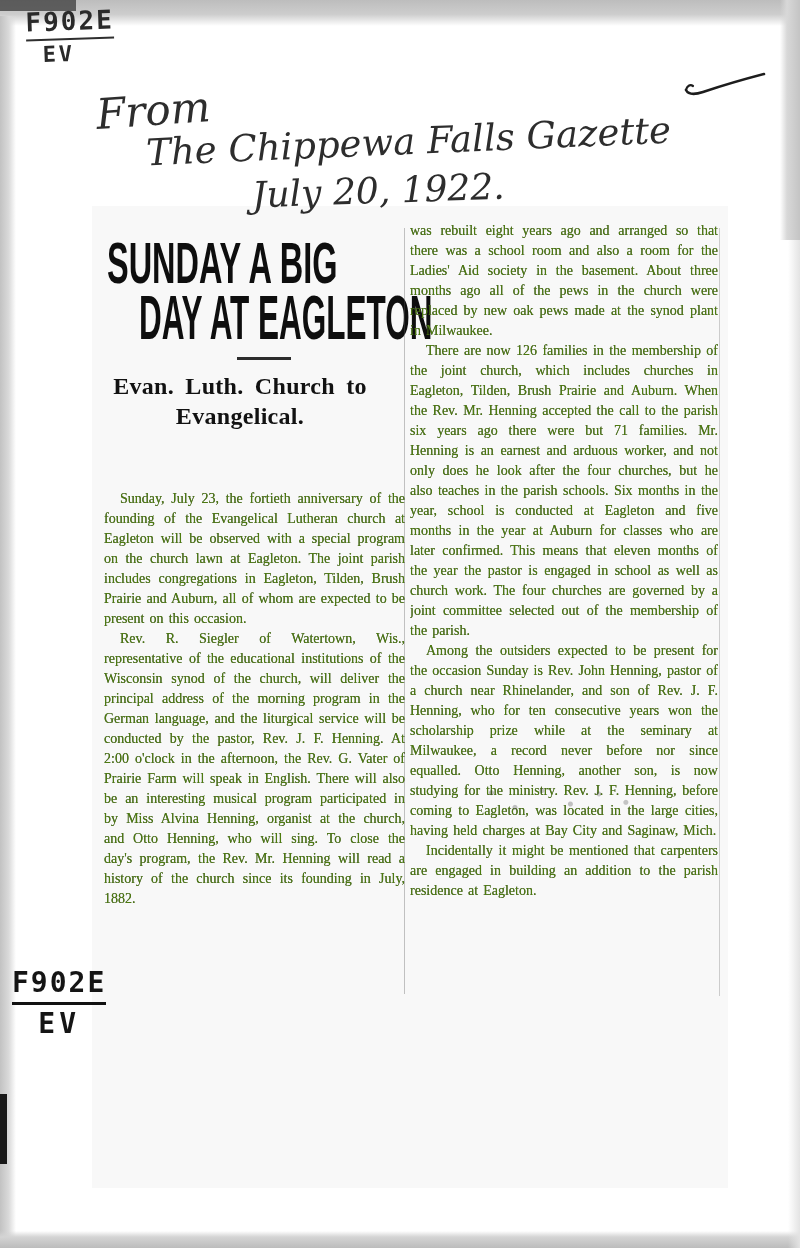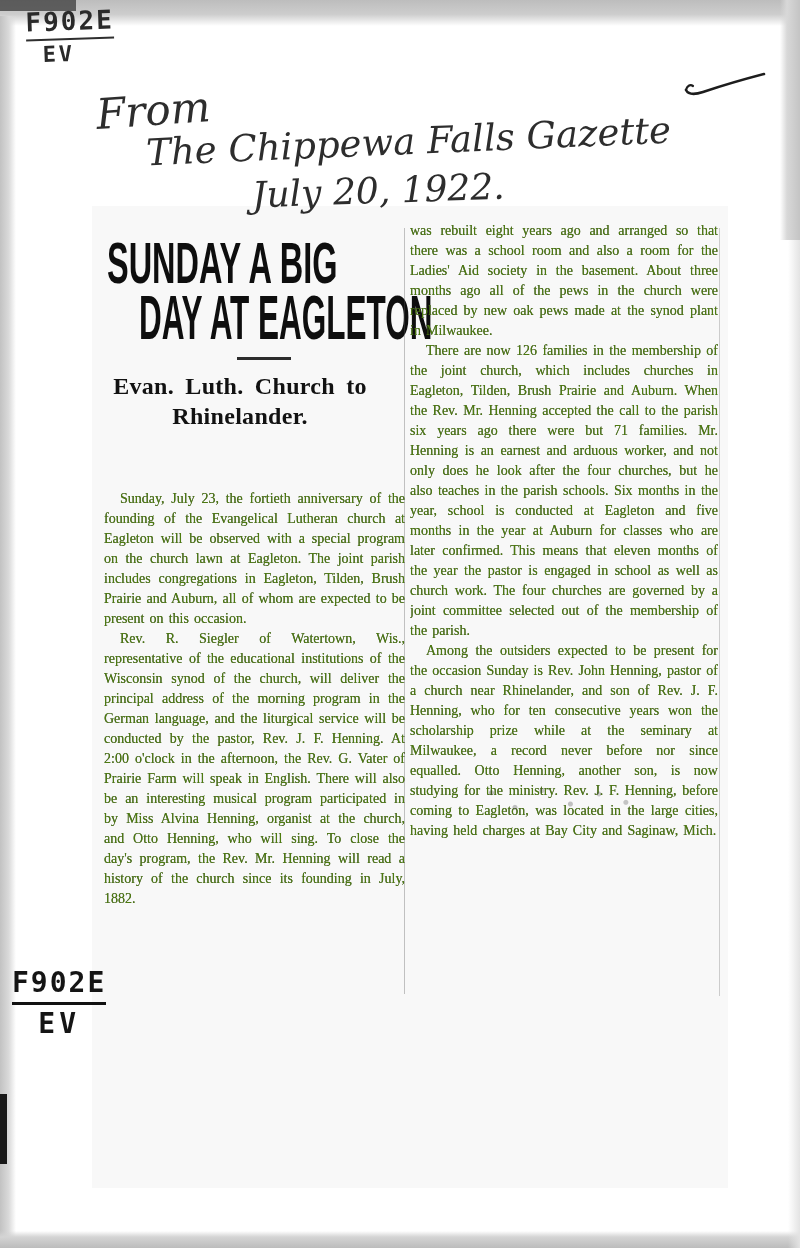--- a/index.html
+++ b/index.html
@@ -98,35 +98,36 @@
 <div class="abs hw hw-from">From</div>
 <div class="abs hw hw-source">The Chippewa Falls Gazette</div>
 <div class="abs hw hw-date">July 20, 1922.</div>
 
 <div class="abs hl hl1">SUNDAY A BIG</div>
 <div class="abs hl hl2">DAY AT EAGLETON</div>
 <div class="abs head-rule"></div>
 
 <div class="abs subhead">
   <div class="sh1">Evan. Luth. Church to</div>
-  <div>Rhinelander.</div>
+  <div>Evangelical.</div>
 </div>
 
 <div class="abs col col-left">
   <p>Sunday, July 23, the fortieth anniversary of the founding of the Evangelical Lutheran church at Eagleton will be observed with a special program on the church lawn at Eagleton. The joint parish includes congregations in Eagleton, Tilden, Brush Prairie and Auburn, all of whom are expected to be present on this occasion.</p>
   <p>Rev. R. Siegler of Watertown, Wis., representative of the educational institutions of the Wisconsin synod of the church, will deliver the principal address of the morning program in the German language, and the liturgical service will be conducted by the pastor, Rev. J. F. Henning. At 2:00 o'clock in the afternoon, the Rev. G. Vater of Prairie Farm will speak in English. There will also be an interesting musical program participated in by Miss Alvina Henning, organist at the church, and Otto Henning, who will sing. To close the day's program, the Rev. Mr. Henning will read a history of the church since its founding in July, 1882.</p>
 </div>
 
 <div class="abs col-rule"></div>
 <div class="abs clip-edge-right"></div>
 
 <div class="abs col col-right">
   <p class="cont">was rebuilt eight years ago and arranged so that there was a school room and also a room for the Ladies' Aid society in the basement. About three months ago all of the pews in the church were replaced by new oak pews made at the synod plant in Milwaukee.</p>
   <p>There are now 126 families in the membership of the joint church, which includes churches in Eagleton, Tilden, Brush Prairie and Auburn. When the Rev. Mr. Henning accepted the call to the parish six years ago there were but 71 families. Mr. Henning is an earnest and arduous worker, and not only does he look after the four churches, but he also teaches in the parish schools. Six months in the year, school is conducted at Eagleton and five months in the year at Auburn for classes who are later confirmed. This means that eleven months of the year the pastor is engaged in school as well as church work. The four churches are governed by a joint committee selected out of the membership of the parish.</p>
   <p>Among the outsiders expected to be present for the occasion Sunday is Rev. John Henning, pastor of a church near Rhinelander, and son of Rev. J. F. Henning, who for ten consecutive years won the scholarship prize while at the seminary at Milwaukee, a record never before nor since equalled. Otto Henning, another son, is now studying for the ministry. Rev. J. F. Henning, before coming to Eagleton, was located in the large cities, having held charges at Bay City and Saginaw, Mich.</p>
+  <p>Incidentally it might be mentioned that carpenters are engaged in building an addition to the parish residence at Eagleton.</p>
 </div>
 
 <div class="abs smudge"></div>
 
 <div class="abs code code-bottom">
   <span class="code-main">F902E</span>
   <span class="code-sub">EV</span>
 </div>
 
 </body></html>

